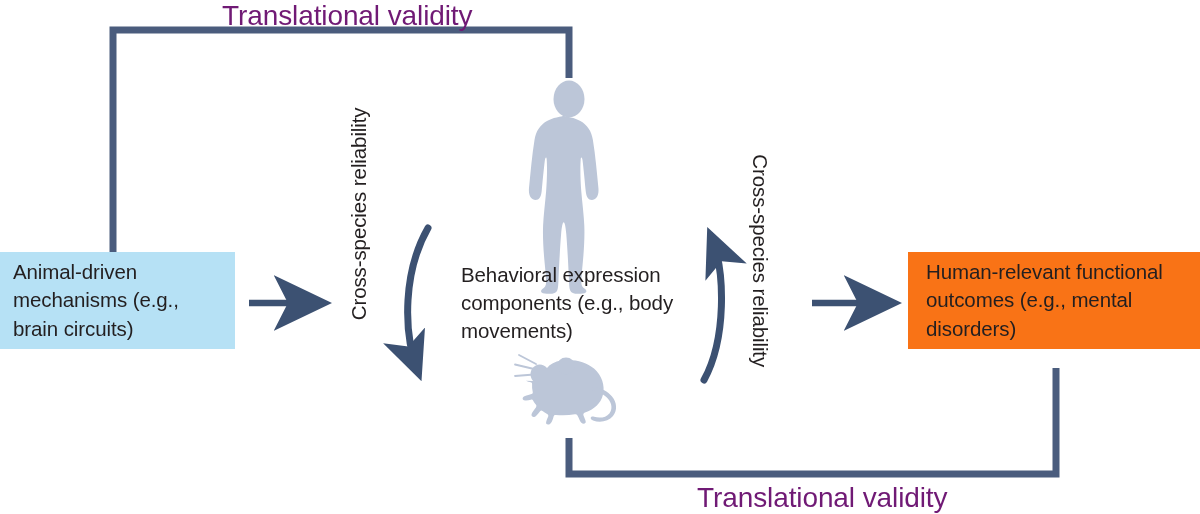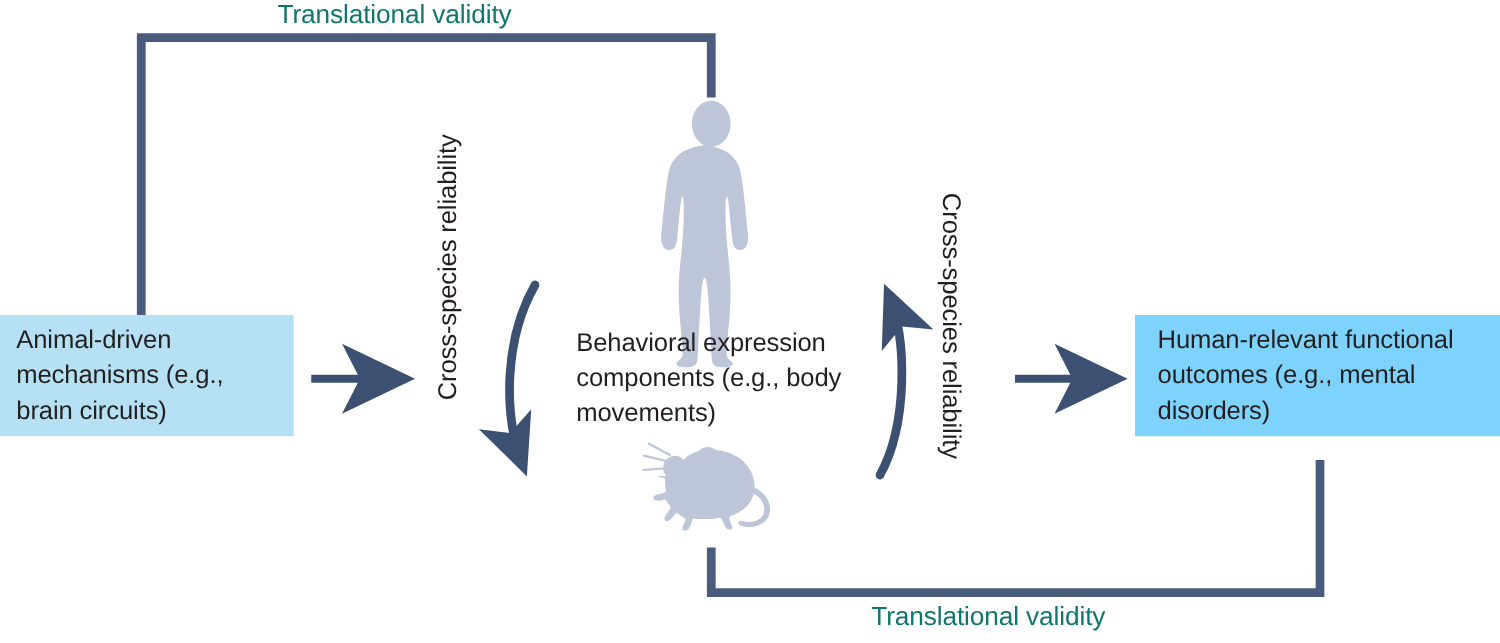--- a/index.html
+++ b/index.html
@@ -41,21 +41,21 @@
     height: 97px;
     background: #b6e1f5;
     padding-left: 13px;
     padding-right: 25px;
   }
   #box-human {
     left: 908px;
     top: 252px;
     width: 292px;
     height: 97px;
-    background: #7dd3fc;
+    background: #f97316;
     padding-left: 18px;
     padding-right: 8px;
   }
   #box-behavior {
     left: 461px;
     top: 258px;
     width: 280px;
     height: 90px;
     background: transparent;
     padding: 0;
@@ -78,22 +78,22 @@
   }
   #label-cross-right {
     left: 680px;
     top: 222px;
     width: 160px;
     transform: rotate(90deg);
     transform-origin: 50% 50%;
   }
   .hlabel {
     position: absolute;
-    color: #0f766e;
-    font-size: 21px;
+    color: #701a75;
+    font-size: 28px;
     letter-spacing: -0.1px;
     white-space: nowrap;
   }
   #label-trans-top {
     left: 222px;
     top: 0px;
   }
   #label-trans-bottom {
     left: 697px;
     top: 482px;

